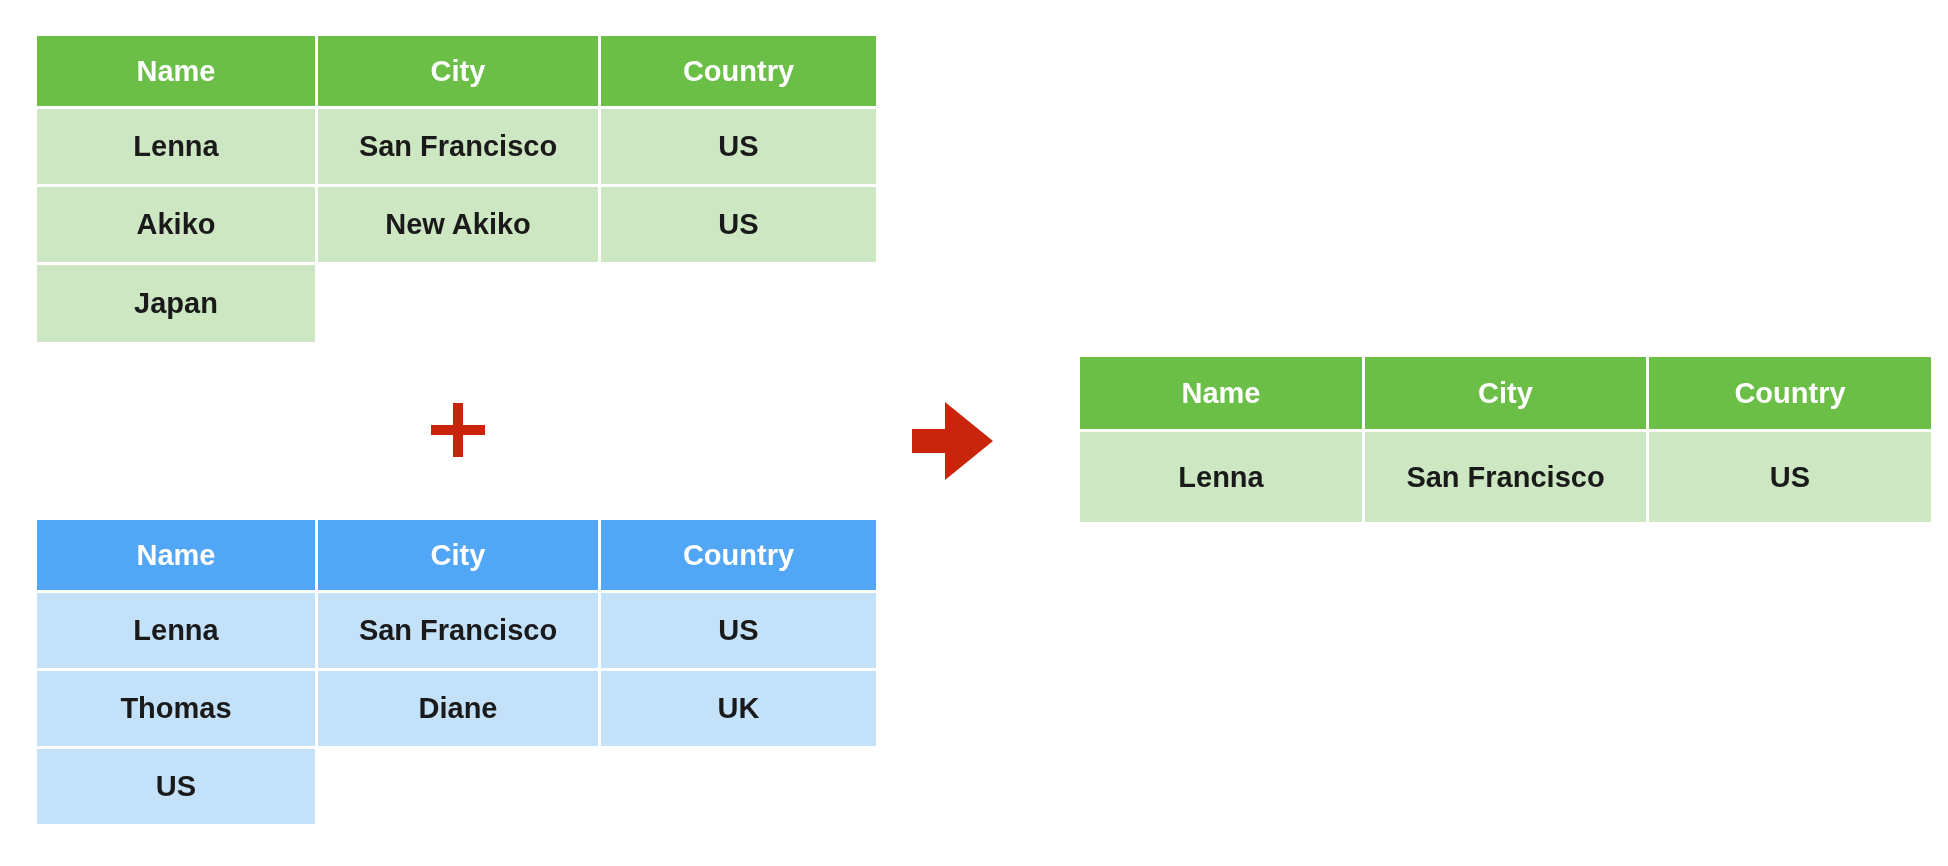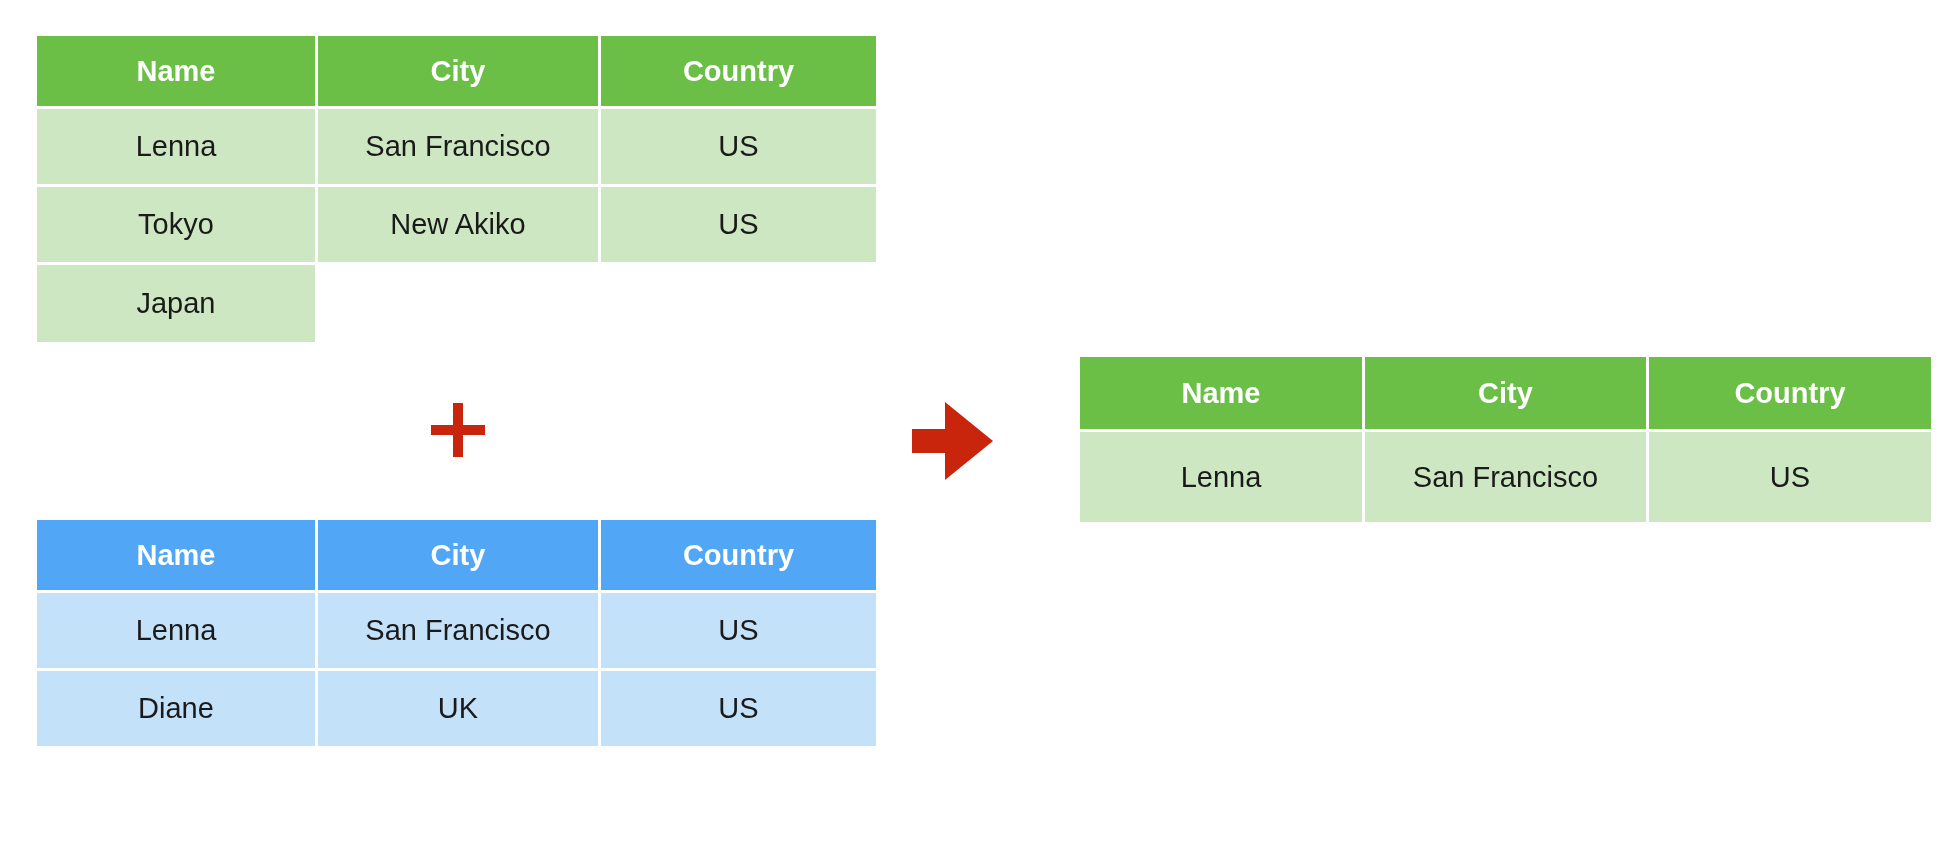--- a/index.html
+++ b/index.html
@@ -7,21 +7,21 @@
     position:relative;width:1948px;height:866px;background:#ffffff;
     font-family:"Liberation Sans",sans-serif;overflow:hidden;
   }
   .tbl{position:absolute;display:grid;column-gap:3px;row-gap:3px;}
   .hcell{
     display:flex;align-items:center;justify-content:center;
     font-size:29px;font-weight:bold;color:#ffffff;
   }
   .cell{
     display:flex;align-items:center;justify-content:center;
-    font-size:29px;font-weight:normal;color:#1a1a1a;
+    font-size:29px;font-weight:bold;color:#1a1a1a;
   }
   .green .hcell{background:#6bbf47;}
   .green .cell{background:#cde7c2;}
   .blue .hcell{background:#51a6f5;}
   .blue .cell{background:#c4e1fa;}
 
   #table-top{left:37px;top:36px;grid-template-columns:278px 280px 275px;grid-template-rows:70px 75px 75px 77px;}
   #table-bottom{left:37px;top:520px;grid-template-columns:278px 280px 275px;grid-template-rows:70px 75px 75px 75px;}
   #table-result{left:1080px;top:357px;grid-template-columns:282px 281px 282px;grid-template-rows:72px 90px;}
 
@@ -44,38 +44,39 @@
 
   <div class="tbl green" id="table-top">
     <div class="hcell">Name</div>
     <div class="hcell">City</div>
     <div class="hcell">Country</div>
 
     <div class="cell">Lenna</div>
     <div class="cell">San Francisco</div>
     <div class="cell">US</div>
 
-    <div class="cell">Tokyo</div>
+    <div class="cell">Akiko</div>
     <div class="cell">New Akiko</div>
     <div class="cell">US</div>
 
     <div class="cell">Japan</div>
   </div>
 
   <div class="plus"></div>
 
   <div class="tbl blue" id="table-bottom">
     <div class="hcell">Name</div>
     <div class="hcell">City</div>
     <div class="hcell">Country</div>
 
     <div class="cell">Lenna</div>
     <div class="cell">San Francisco</div>
     <div class="cell">US</div>
 
+    <div class="cell">Thomas</div>
     <div class="cell">Diane</div>
     <div class="cell">UK</div>
 
     <div class="cell">US</div>
   </div>
 
   <div class="arrow">
     <div class="tail"></div>
     <div class="head"></div>
   </div>

